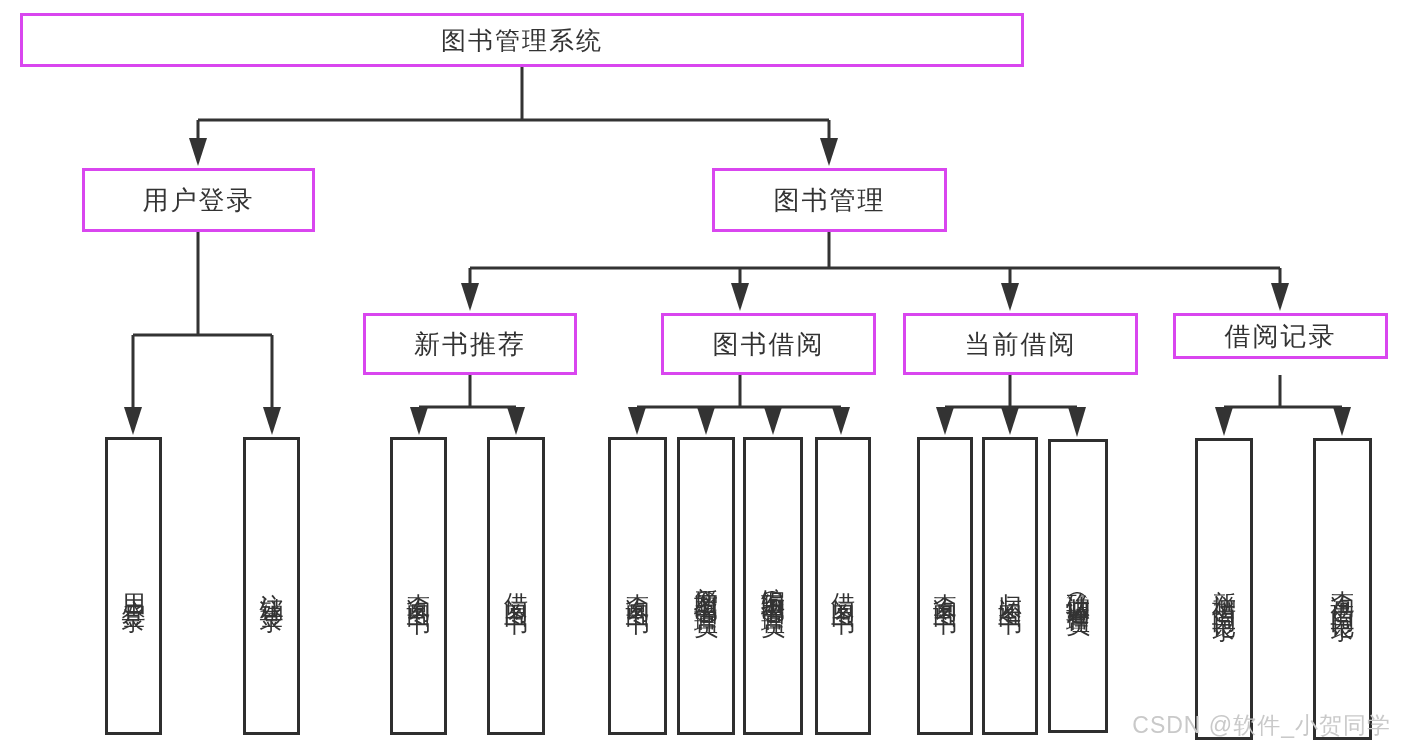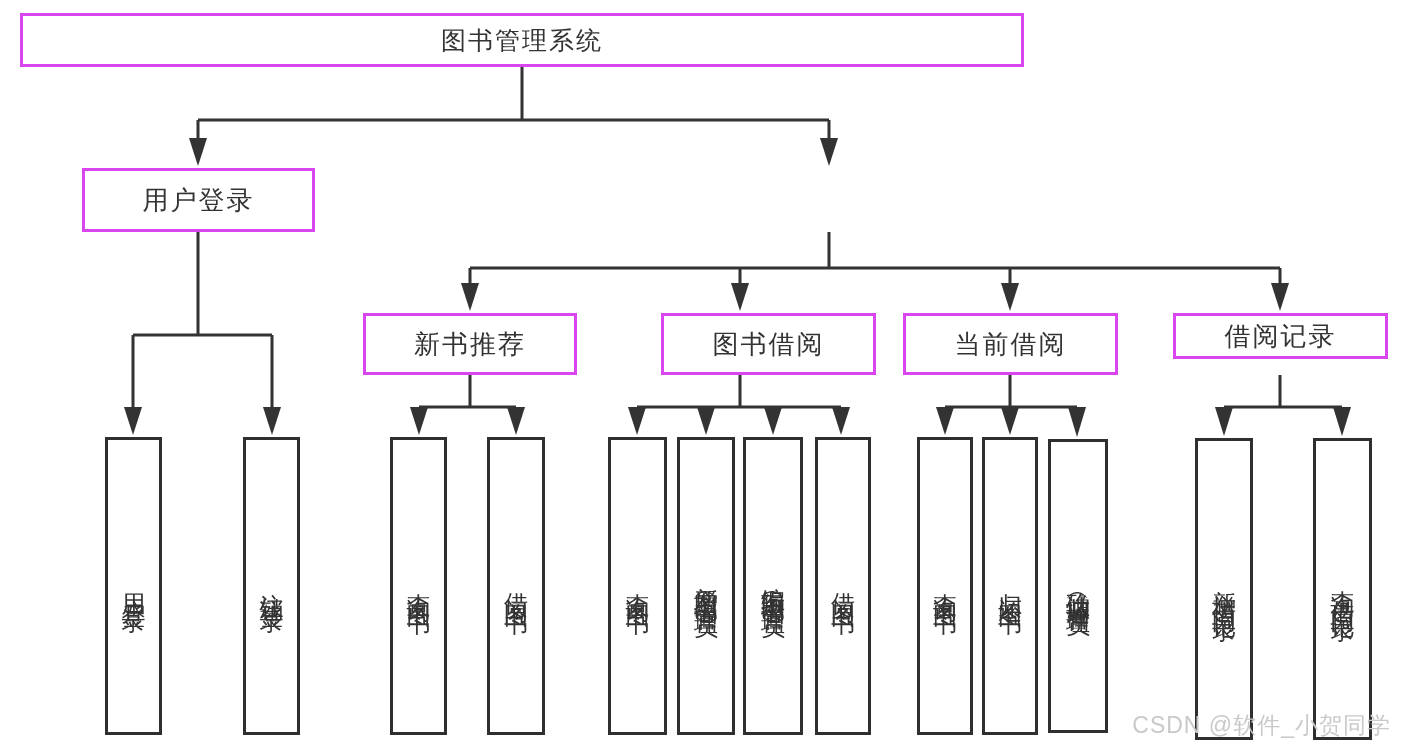--- a/index.html
+++ b/index.html
@@ -79,24 +79,25 @@
       <polygon points="1068,407 1086,407 1077,437"></polygon>
 
       <polygon points="1215,407 1233,407 1224,436"></polygon>
       <polygon points="1333,407 1351,407 1342,436"></polygon>
     </g>
   </svg>
 
   <div class="hbox" style="left:20px;top:13px;width:1004px;height:54px;font-size:25px;">图书管理系统</div>
 
   <div class="hbox" style="left:82px;top:168px;width:233px;height:64px;">用户登录</div>
+  <div class="hbox" style="left:712px;top:168px;width:235px;height:64px;">图书管理</div>
 
   <div class="hbox" style="left:363px;top:313px;width:214px;height:62px;text-align:center;">新书推荐</div>
   <div class="hbox" style="left:633px;top:313px;width:215px;height:62px;margin-left:28px;">图书借阅</div>
-  <div class="hbox" style="left:903px;top:313px;width:215px;height:62px;">当前借阅</div>
+  <div class="hbox" style="left:903px;top:313px;width:235px;height:62px;">当前借阅</div>
   <div class="hbox" style="left:1173px;top:313px;width:215px;height:46px;">借阅记录</div>
 
   <div class="vbox" style="left:105px;top:437px;width:57px;height:298px;">用户登录</div>
   <div class="vbox" style="left:243px;top:437px;width:57px;height:298px;">注销登录</div>
 
   <div class="vbox" style="left:390px;top:437px;width:57px;height:298px;">查询图书</div>
   <div class="vbox" style="left:487px;top:437px;width:58px;height:298px;">借阅图书</div>
 
   <div class="vbox" style="left:608px;top:437px;width:59px;height:298px;">查询图书</div>
   <div class="vbox" style="left:677px;top:437px;width:58px;height:298px;letter-spacing:4px;">新增图书（管理员）</div>

